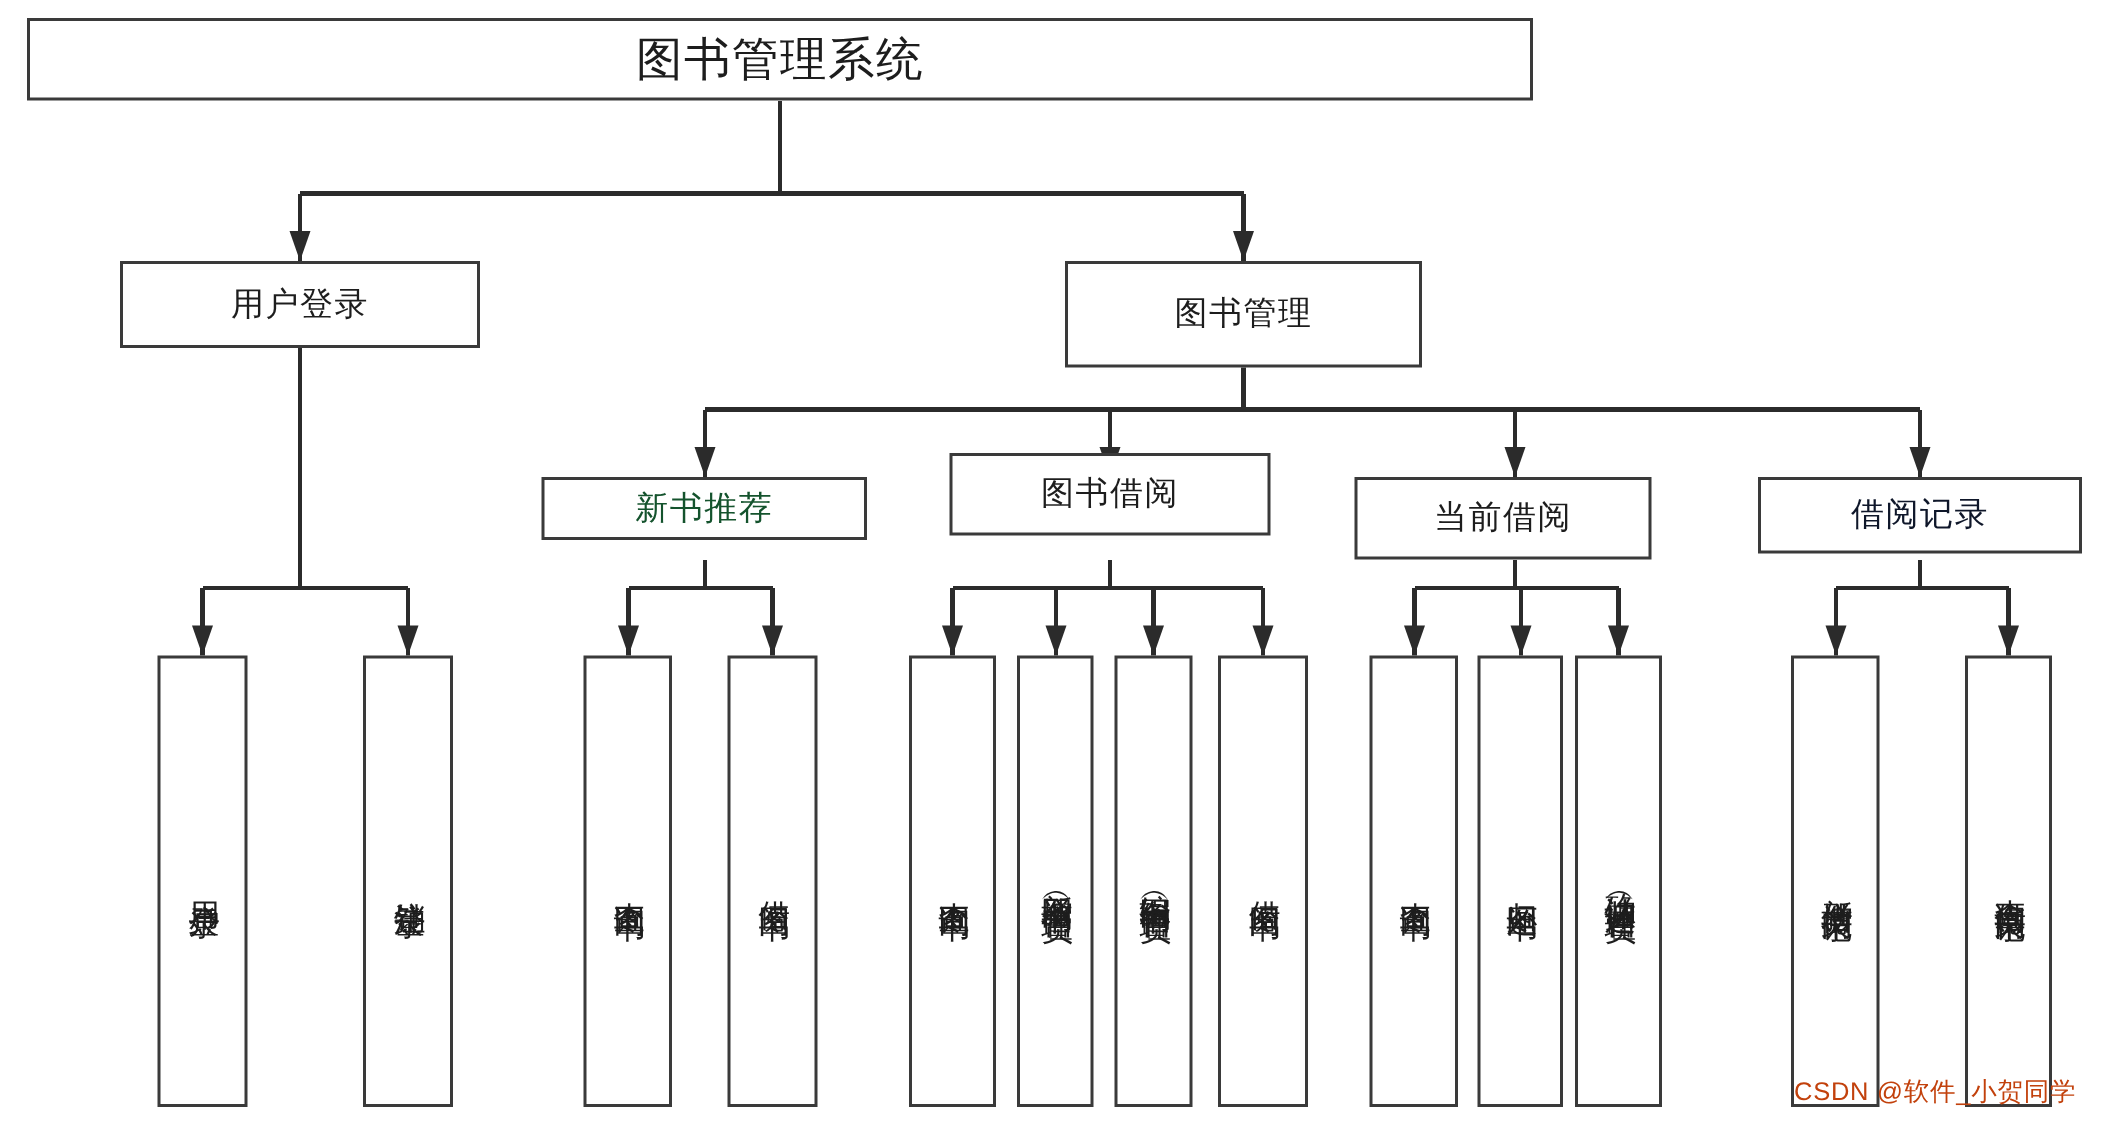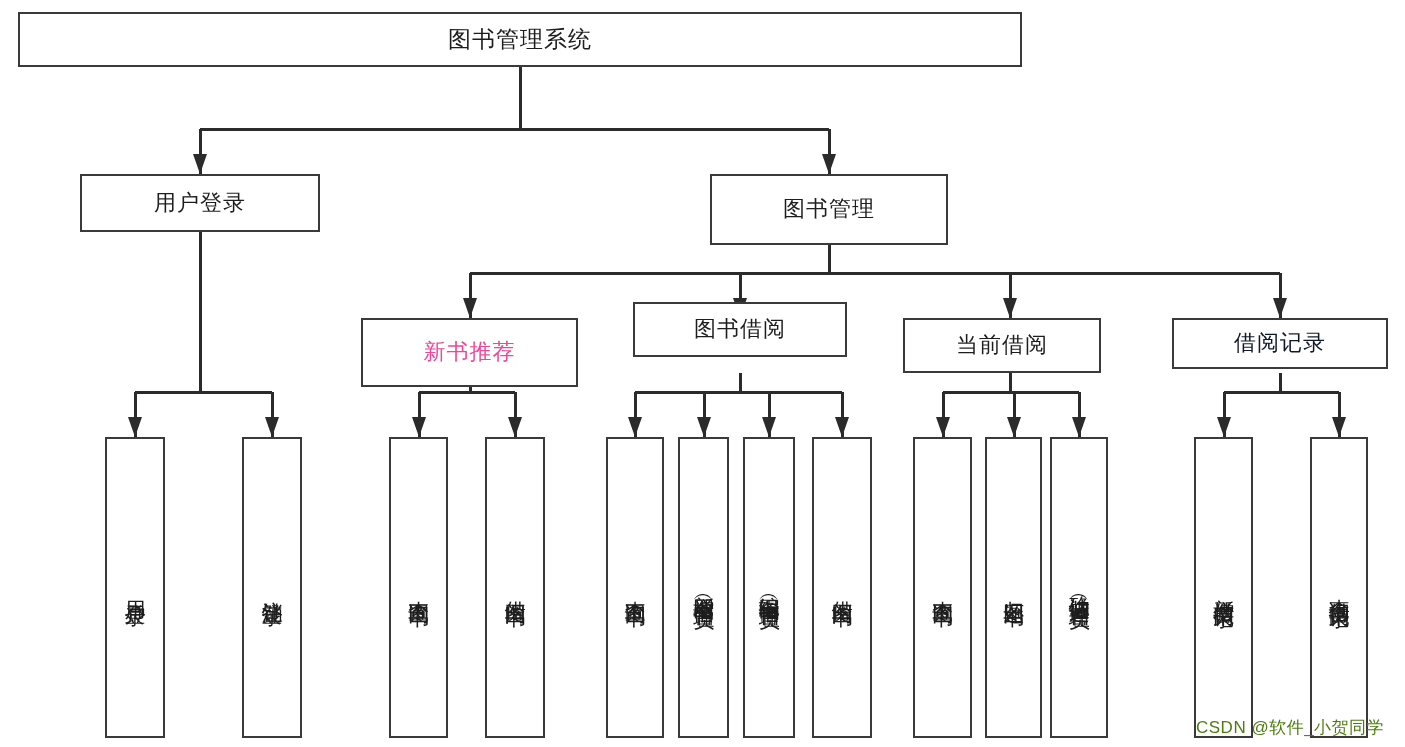--- a/index.html
+++ b/index.html
@@ -48,25 +48,25 @@
     line-height: 1.25;
     letter-spacing: 2px;
     padding: 6px 0;
   }
   .node.vertical .nodelabel {
     writing-mode: vertical-rl;
     text-orientation: upright;
     white-space: nowrap;
   }
   .node.root {
-    font-size: 23px;
+    font-size: 31px;
   }
   .watermark {
     position: absolute;
-    color: #4d7c0f;
+    color: #c2410c;
     font-size: 17px;
     letter-spacing: 0.5px;
     white-space: nowrap;
     user-select: none;
   }
 </style>
 </head>
 <body>
 
 <div id="canvas">
@@ -127,21 +127,21 @@
   <div id="nodes">
       <div class="node horizontal root" id="node-root" style="left: 18px; top: 12px; width: 1004px; height: 55px; border-color: rgb(58, 58, 58); background: rgb(255, 255, 255); color: rgb(29, 29, 29);">
         <span class="nodelabel">图书管理系统</span>
       </div>
       <div class="node horizontal" id="node-l1a" style="left: 80px; top: 174px; width: 240px; height: 58px; border-color: rgb(58, 58, 58); background: rgb(255, 255, 255); color: rgb(29, 29, 29);">
         <span class="nodelabel">用户登录</span>
       </div>
       <div class="node horizontal" id="node-l1b" style="left: 710px; top: 174px; width: 238px; height: 71px; border-color: rgb(58, 58, 58); background: rgb(255, 255, 255); color: rgb(29, 29, 29);">
         <span class="nodelabel">图书管理</span>
       </div>
-      <div class="node horizontal" id="node-l2a" style="left: 361px; top: 318px; width: 217px; height: 69px; border-color: rgb(58, 58, 58); background: rgb(255, 255, 255); color: #ec4899;">
+      <div class="node horizontal" id="node-l2a" style="left: 361px; top: 318px; width: 217px; height: 42px; border-color: rgb(58, 58, 58); background: rgb(255, 255, 255); color: #14532d;">
         <span class="nodelabel">新书推荐</span>
       </div>
       <div class="node horizontal" id="node-l2b" style="left: 633px; top: 302px; width: 214px; height: 55px; border-color: rgb(58, 58, 58); background: rgb(255, 255, 255); color: rgb(29, 29, 29);">
         <span class="nodelabel">图书借阅</span>
       </div>
       <div class="node horizontal" id="node-l2c" style="left: 903px; top: 318px; width: 198px; height: 55px; border-color: rgb(58, 58, 58); background: rgb(255, 255, 255); color: rgb(29, 29, 29);">
         <span class="nodelabel">当前借阅</span>
       </div>
       <div class="node horizontal" id="node-l2d" style="left: 1172px; top: 318px; width: 216px; height: 51px; border-color: rgb(58, 58, 58); background: rgb(255, 255, 255); color: #0f172a;">
         <span class="nodelabel">借阅记录</span>

